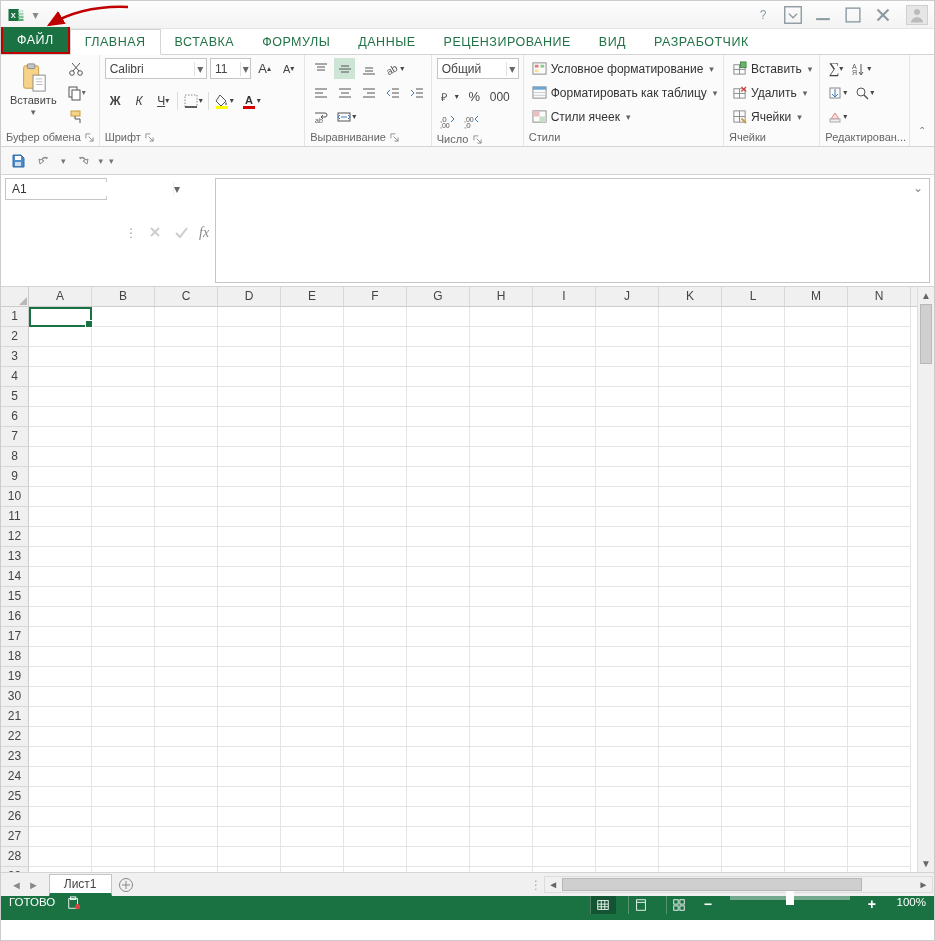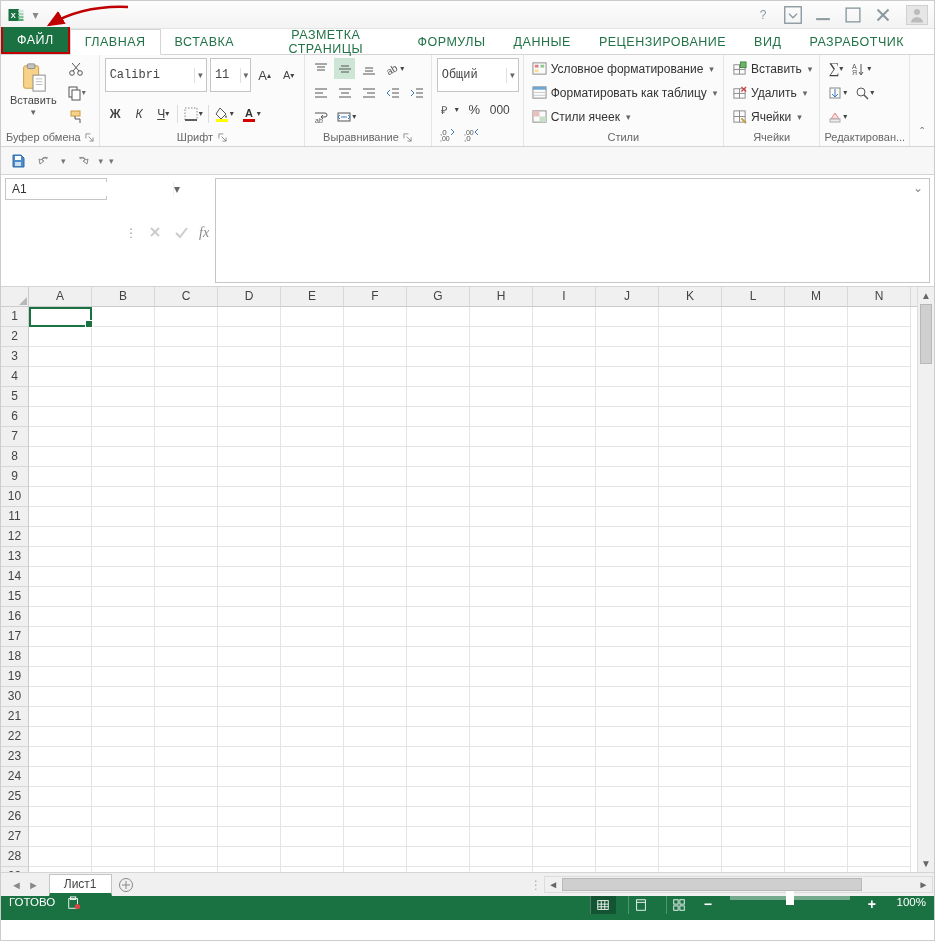--- a/index.html
+++ b/index.html
@@ -20,30 +20,30 @@
     .tabstrip { height: 26px; background: #fff; display: flex; align-items: stretch; border-bottom: 1px solid #d4d4d4; position: relative; }
     .tab { padding: 0 14px; display: flex; align-items: center; font-size: 12.5px; color: #217346; letter-spacing: 0.5px; cursor: pointer; text-align: center; }
     .tab-file { background: #1a7243; color: #fff; border: 2px solid #c00000; border-top: none; margin-top:-2px; position:relative; z-index:2;}
     .tab-active { border: 1px solid #d4d4d4; border-bottom: 1px solid #fff; margin-bottom: -1px; background: #fff; color: #217346; font-weight: 500; }
     .tabstrip .more { margin-left: auto; padding: 0 8px; display: flex; align-items: center; color: #666; gap:6px;}
 
     
     .ribbon { height: 92px; border-bottom: 1px solid #d4d4d4; display: flex; background: #fbfbfb; }
     .group { border-right: 1px solid #e5e5e5; display: flex; flex-direction: column; padding: 3px 5px 0 5px; position: relative; min-width: 60px; overflow:hidden;}
     .group-body { flex: 1; display: flex; align-items: flex-start; gap: 3px; }
-    .group-label { font-size: 11px; color: #666; text-align: center; padding: 2px 0 3px 0; display:flex; align-items:center; justify-content:center; gap:4px; white-space:nowrap;}
+    .group-label { font-size: 11px; color: #666; text-align: center; padding: 2px 0 3px 0; display:flex; align-items:center; justify-content:flex-start; gap:4px; white-space:nowrap;}
     .group-label .dlg-launcher { width:10px; height:10px; display:inline-flex; align-items:center; justify-content:center;}
     .group-label .dlg-launcher svg{width:9px;height:9px;}
     .col { display: flex; flex-direction: column; gap: 3px; }
     .row { display: flex; align-items: center; gap: 3px; }
     .sbtn { height: 21px; min-width: 21px; display: inline-flex; align-items: center; justify-content: center; cursor: pointer; padding: 0 2px; }
     .sbtn svg { width: 16px; height: 16px; }
     .bigbtn { display: flex; flex-direction: column; align-items: center; gap: 2px; padding: 4px 4px 0 4px; font-size: 11px; color:#444; cursor:pointer;}
     .bigbtn svg { width: 30px; height: 30px; }
-    .combo { height:34px; border:1px solid #c5c5c5; background:#fff; display:flex; align-items:center; font-size:12px;font-family:Liberation Mono, monospace; }
+    .combo { height:21px; border:1px solid #c5c5c5; background:#fff; display:flex; align-items:center; font-size:12px; }
     .combo input { border:none; outline:none; font-size:12px; padding:0 4px; font-family:inherit; color:#444; width:100%; }
     .combo .drop { width:14px; text-align:center; color:#666; border-left:1px solid #e0e0e0;}
     .menu-item { height:21px; display:flex; align-items:center; gap:4px; font-size:12px; color:#333; padding:0 3px; cursor:pointer; white-space:nowrap;}
     .menu-item svg{width:15px;height:15px; flex-shrink:0;}
     .menu-item .dd{color:#666;font-size:9px;margin-left:2px;}
 
     .collapse-ribbon { width:24px; display:flex; align-items:flex-end; justify-content:center; padding-bottom:6px; color:#777;}
 
     
     .qat2 { height: 28px; background: #f7f7f7; border-bottom: 1px solid #d4d4d4; display: flex; align-items: center; gap: 6px; padding-left: 6px; }
@@ -162,21 +162,20 @@
         <path d="M0,0 L7,3 L0,6 z" fill="#c00000"></path>
       </marker>
     </defs>
   <path d="M 85 4 Q 40 2 6 22" stroke="#c00000" stroke-width="2.5" fill="none" marker-end="url(#ah)"></path>
 </svg>
 
 <div class="tabstrip">
   <div class="tab tab-file">ФАЙЛ</div>
   <div class="tab tab-active">ГЛАВНАЯ</div>
   <div class="tab">ВСТАВКА</div>
-  <div class="tab">РАЗМЕТКА СТРАНИЦЫ</div>
   <div class="tab">ФОРМУЛЫ</div>
   <div class="tab">ДАННЫЕ</div>
   <div class="tab">РЕЦЕНЗИРОВАНИЕ</div>
   <div class="tab">ВИД</div>
   <div class="tab">РАЗРАБОТЧИК</div>
   <div class="more">
   </div>
 </div>
 
 <div class="ribbon">

